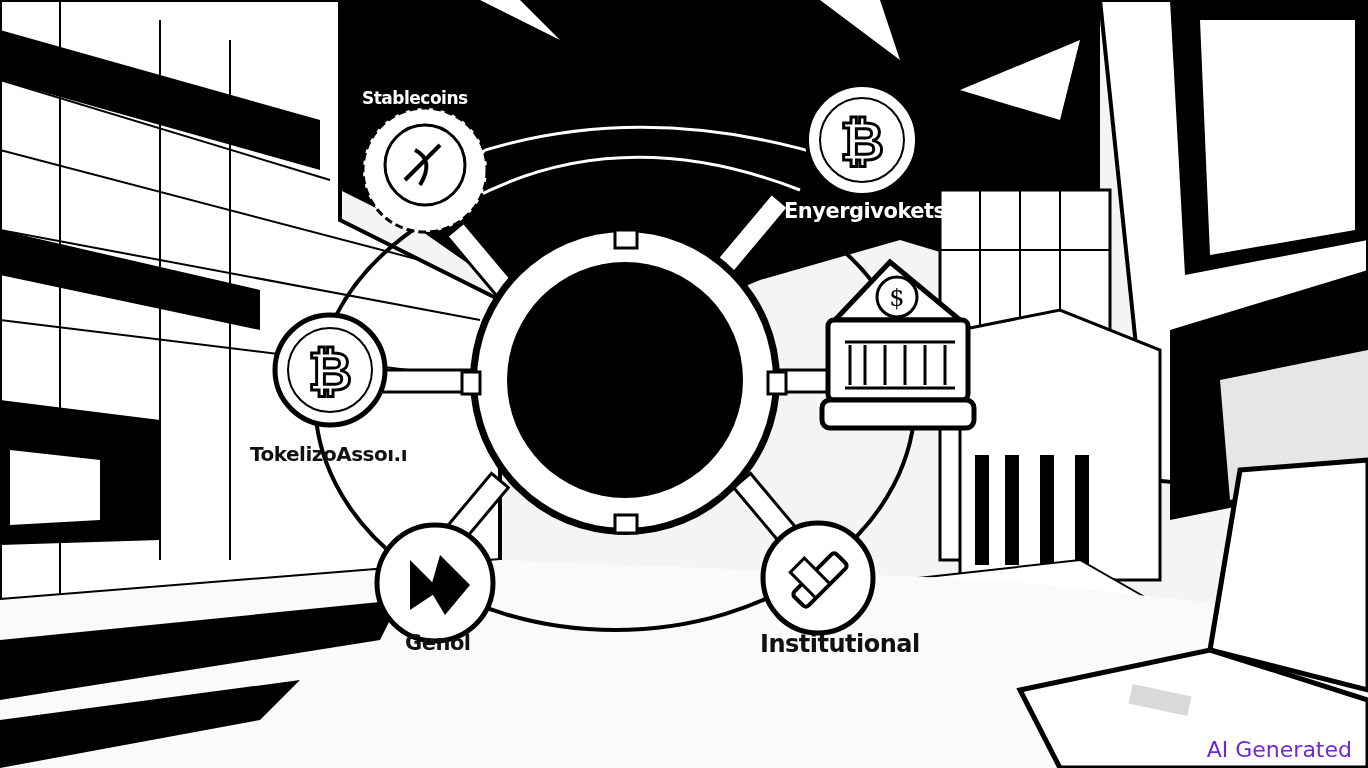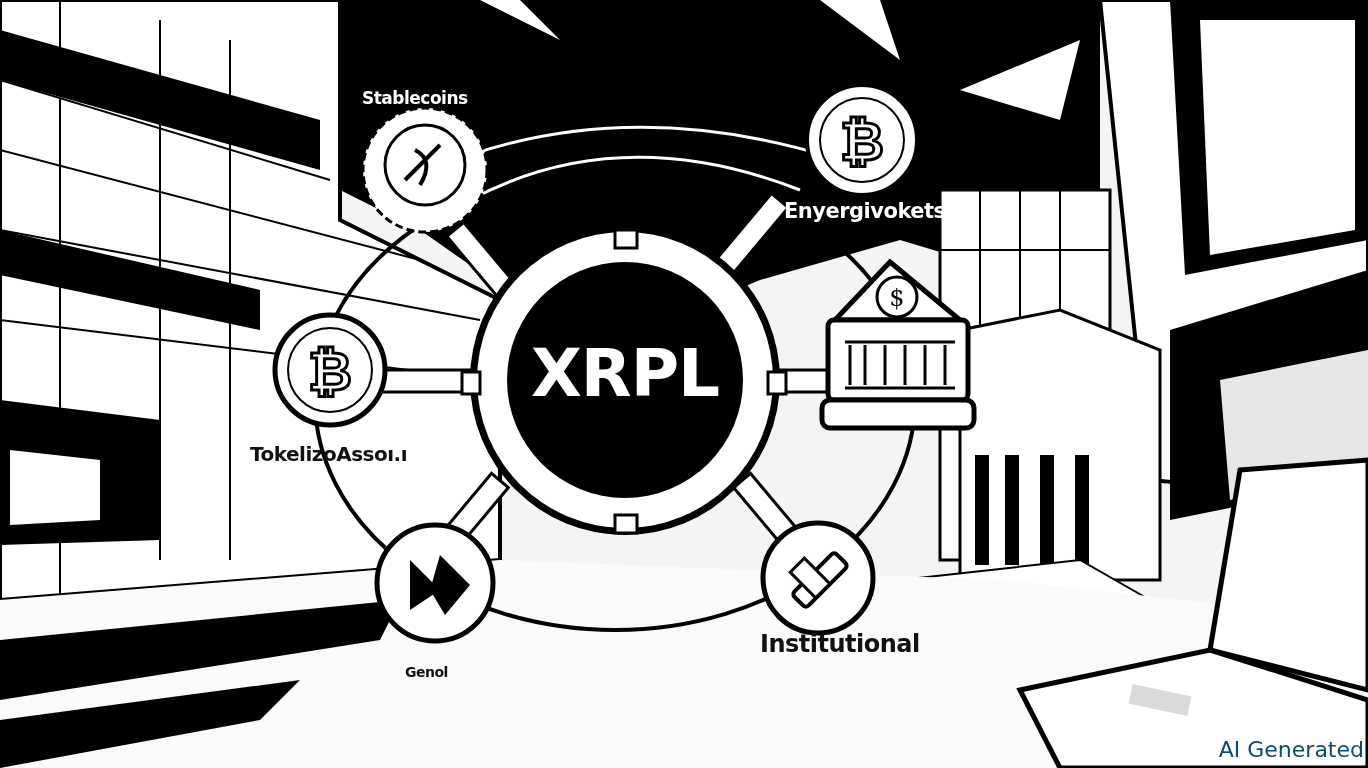--- a/index.html
+++ b/index.html
@@ -3,21 +3,21 @@
 <meta charset="utf-8">
 <style>
   html, body { margin:0; padding:0; }
   body { width:1368px; height:768px; overflow:hidden; background:#ffffff; font-family:"Liberation Sans", sans-serif; }
   .stage { position:relative; width:1368px; height:768px; overflow:hidden; background:#f4f4f4; }
   svg.scene { position:absolute; left:0; top:0; }
   .lbl { position:absolute; font-family:"DejaVu Sans", sans-serif; font-weight:bold; letter-spacing:-0.5px; white-space:nowrap; }
   .lbl.white { color:#ffffff; }
   .lbl.black { color:#111111; }
   .hub-text { position:absolute; left:520px; top:335px; width:210px; text-align:center; color:#fff; font-family:"DejaVu Sans", sans-serif; font-weight:bold; font-size:66px; letter-spacing:-1px; }
-  .watermark { position:absolute; right:4px; bottom:6px; color:#0c4a6e; font-family:"DejaVu Sans", sans-serif; font-size:22px;margin-left:24px; }
+  .watermark { position:absolute; right:16px; bottom:6px; color:#6d28d9; font-family:"DejaVu Sans", sans-serif; font-size:22px;margin-left:24px; }
 </style>
 </head>
 <body>
 
 <div class="stage">
   <svg class="scene" width="1368" height="768" viewBox="0 0 1368 768">
 
     <path d="M250 0 H1100 V300 L900 240 L760 280 L640 330 L520 300 L420 230 L300 170 Z" fill="#000"></path>
 
     <path d="M480 0 L560 40 L520 0 Z" fill="#fff"></path>
@@ -136,22 +136,21 @@
       <path d="M410 560 L440 590 L410 610 Z M440 555 L470 585 L445 615 L430 590 Z" fill="#000"></path>
     </g>
 
     <g>
       <circle cx="818" cy="578" r="55" fill="#fff" stroke="#000" stroke-width="5"></circle>
       <rect x="790" y="570" width="60" height="20" rx="4" fill="#fff" stroke="#000" stroke-width="4" transform="rotate(-45 820 580)"></rect>
       <rect x="800" y="560" width="20" height="36" fill="#fff" stroke="#000" stroke-width="3" transform="rotate(-45 810 578)"></rect>
     </g>
   </svg>
 
-  <div class="hub-text">XRPL</div>
 
   <div class="lbl white" style="left:362px; top:88px; font-size:17px;">Stablecoins</div>
   <div class="lbl white" style="left:784px; top:199px; font-size:21px;">Enyergivokets</div>
   <div class="lbl black" style="left:250px; top:442px; font-size:20px;">TokelizoAssoı.ı</div>
-  <div class="lbl black" style="left:405px; top:664px; font-size:14px;">Genol</div>
+  <div class="lbl black" style="left:405px; top:631px; font-size:21px;">Genol</div>
   <div class="lbl black" style="left:760px; top:630px; font-size:24px;">Institutional</div>
 
   <div class="watermark">AI Generated</div>
 </div>
 
 </body></html>

